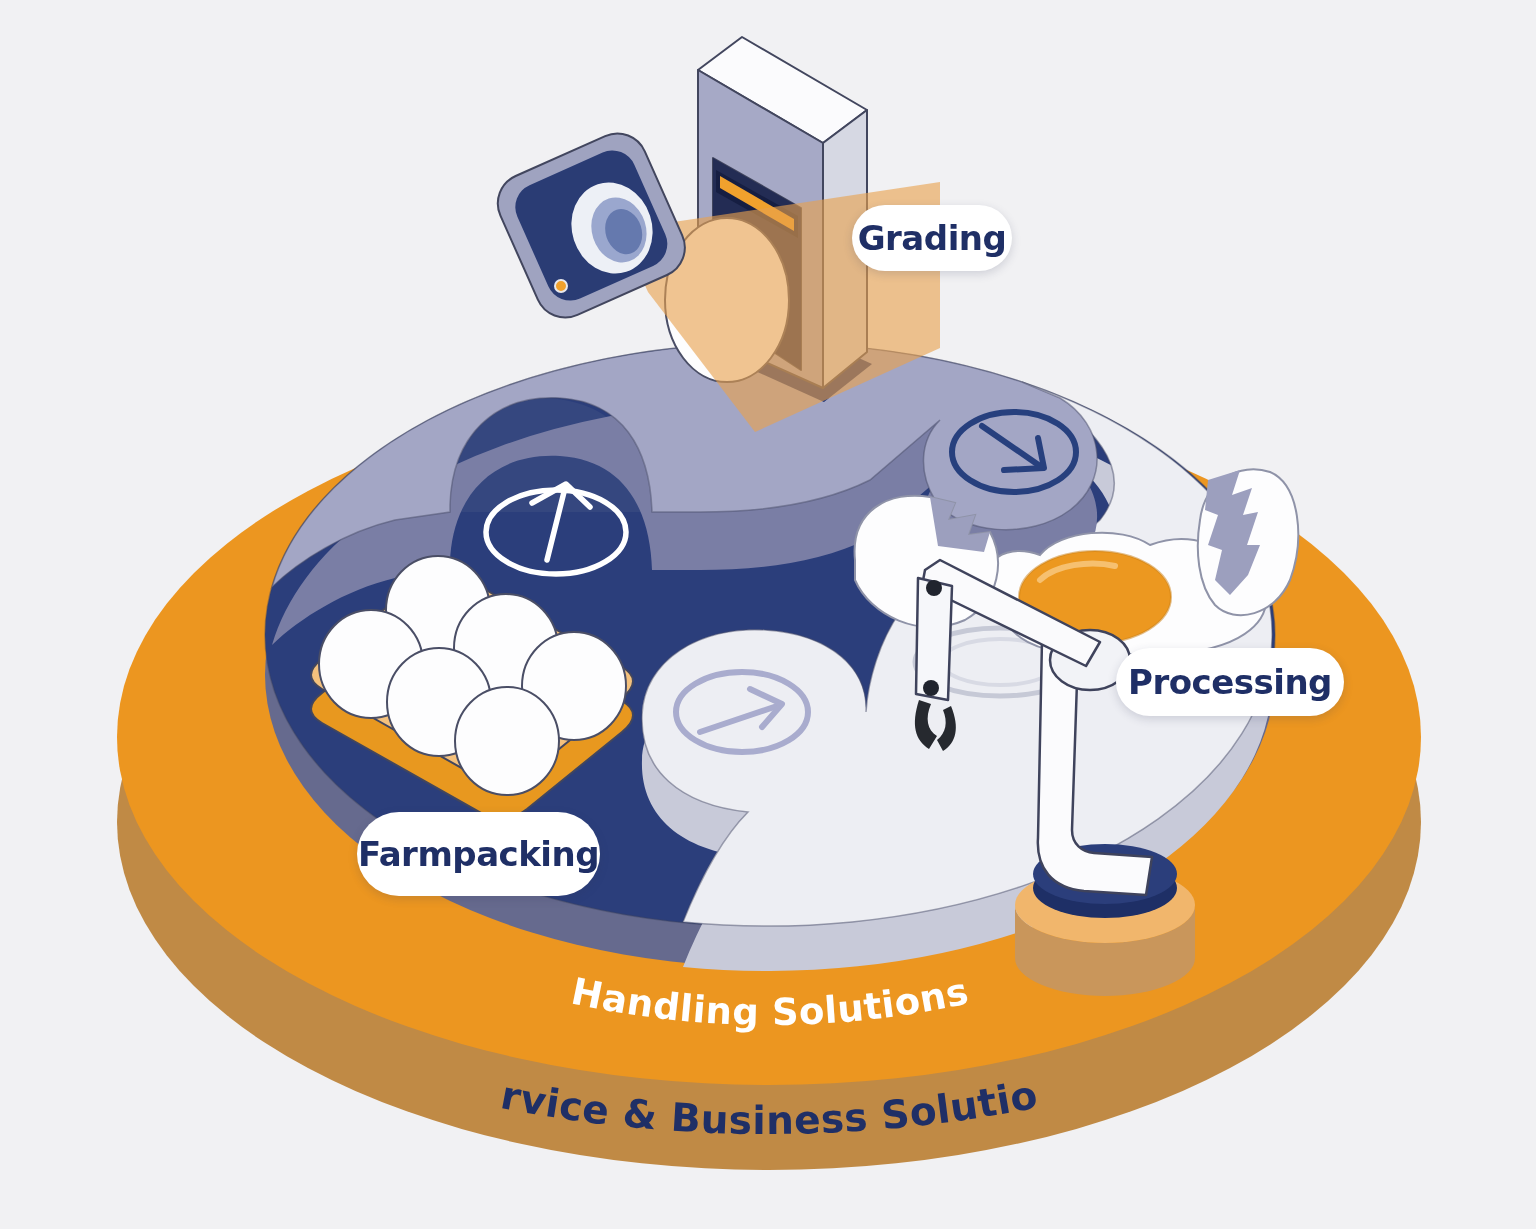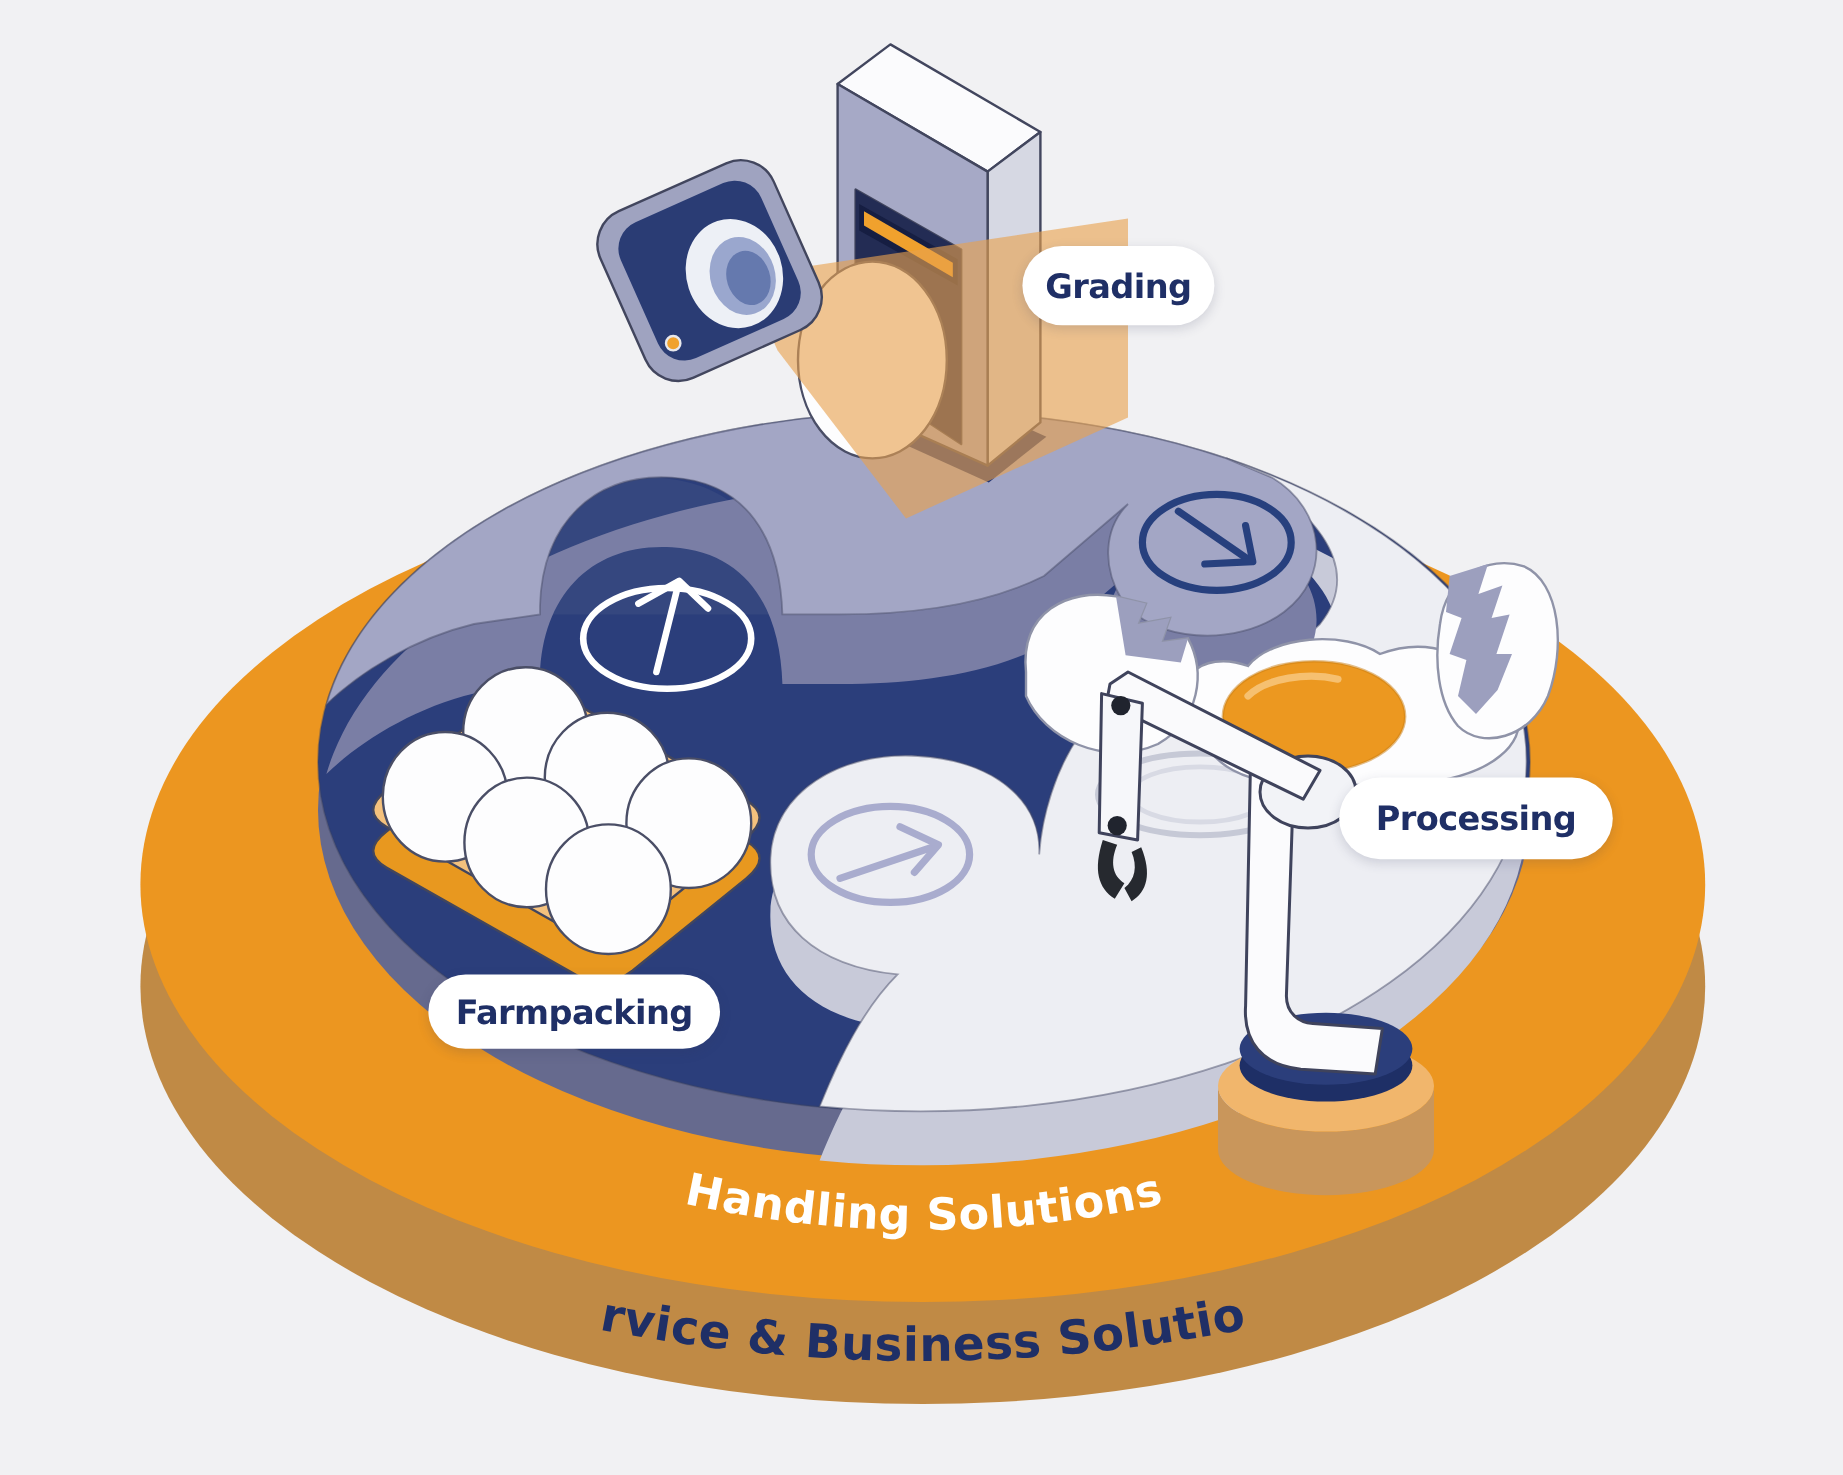--- a/index.html
+++ b/index.html
@@ -1,21 +1,21 @@
 <!DOCTYPE html>
 <html><head>
 <meta charset="utf-8">
 <style>
   html,body{margin:0;padding:0;background:#F1F1F3;}
   .stage{position:relative;width:1536px;height:1229px;overflow:hidden;
          font-family:"DejaVu Sans","Liberation Sans",sans-serif;}
   .stage svg{position:absolute;left:0;top:0;}
   .pill{position:absolute;display:flex;align-items:center;justify-content:center;
         background:#FFFFFF;border-radius:44px;color:#1F2F66;font-weight:bold;
-        font-size:28px;letter-spacing:-0.5px;
+        font-size:34px;letter-spacing:-0.5px;
         box-shadow:0 3px 10px rgba(50,55,90,0.18);}
   .ringtext{font-weight:bold;letter-spacing:0.5px;}
 </style>
 </head>
 <body>
 
 <div class="stage">
 <svg width="1536" height="1229" viewBox="0 0 1536 1229">
 
   <rect x="0" y="0" width="1536" height="1229" fill="#F1F1F3"></rect>
@@ -184,14 +184,14 @@
   <text class="ringtext" font-size="37" text-anchor="middle" fill="#FFFFFF">
     <textPath href="#handlingArc" startOffset="50%">Handling Solutions</textPath>
   </text>
   <text class="ringtext" font-size="39" text-anchor="middle" fill="#1F2F66">
     <textPath href="#serviceArc" startOffset="50%">Service &amp; Business Solutions</textPath>
   </text>
 </svg>
 
   <div class="pill" style="left:852px;top:205px;width:160px;height:66px;">Grading</div>
   <div class="pill" style="left:1116px;top:648px;width:228px;height:68px;">Processing</div>
-  <div class="pill" style="left:357px;top:812px;width:243px;height:62px;">Farmpacking</div>
+  <div class="pill" style="left:357px;top:812px;width:243px;height:84px;">Farmpacking</div>
 </div>
 
 </body></html>

